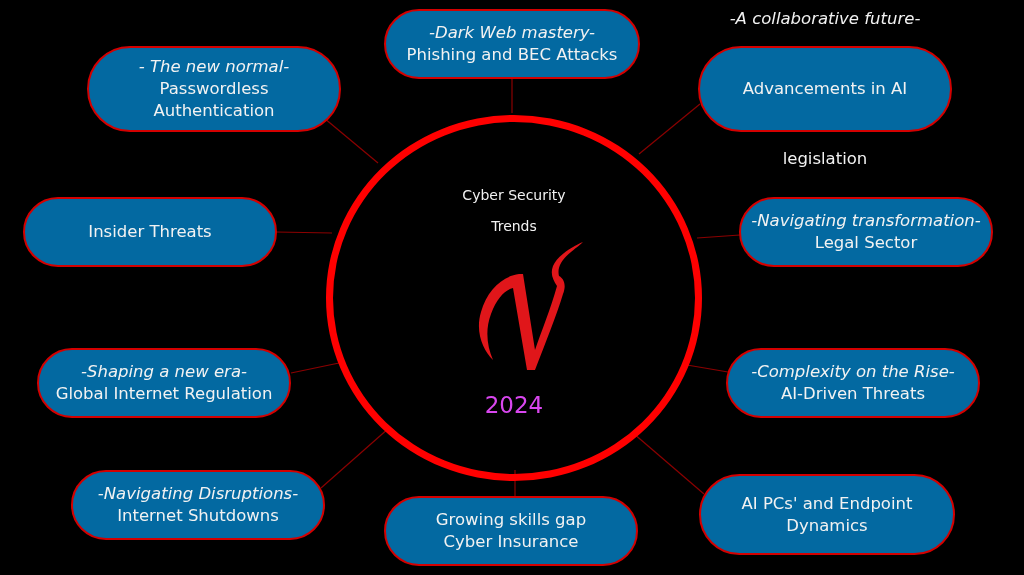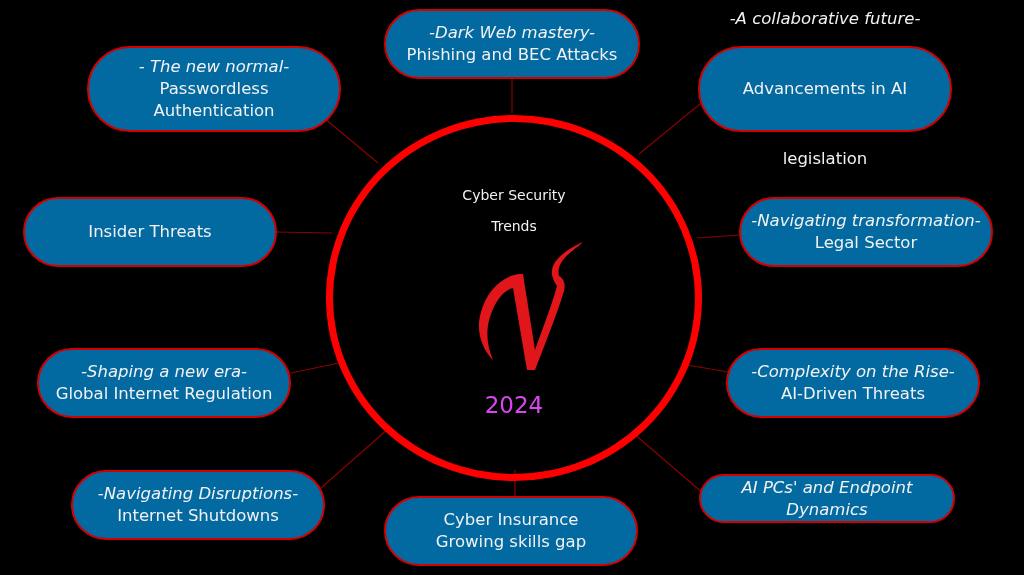--- a/index.html
+++ b/index.html
@@ -77,20 +77,20 @@
   <span class="sub">-Complexity on the Rise-</span>
   <span class="main">AI-Driven Threats</span>
 </div>
 
 <div class="node" style="left:71px;top:470px;width:254px;height:70px;">
   <span class="sub">-Navigating Disruptions-</span>
   <span class="main">Internet Shutdowns</span>
 </div>
 
 <div class="node" style="left:384px;top:496px;width:254px;height:70px;">
+  <span class="main">Growing skills gap</span>
   <span class="main">Cyber Insurance</span>
-  <span class="main">Growing skills gap</span>
 </div>
 
-<div class="node" style="left:699px;top:474px;width:256px;height:49px;font-style:italic;">
+<div class="node" style="left:699px;top:474px;width:256px;height:81px;">
   <span class="main">AI PCs' and Endpoint</span>
   <span class="main">Dynamics</span>
 </div>
 
 </body></html>

